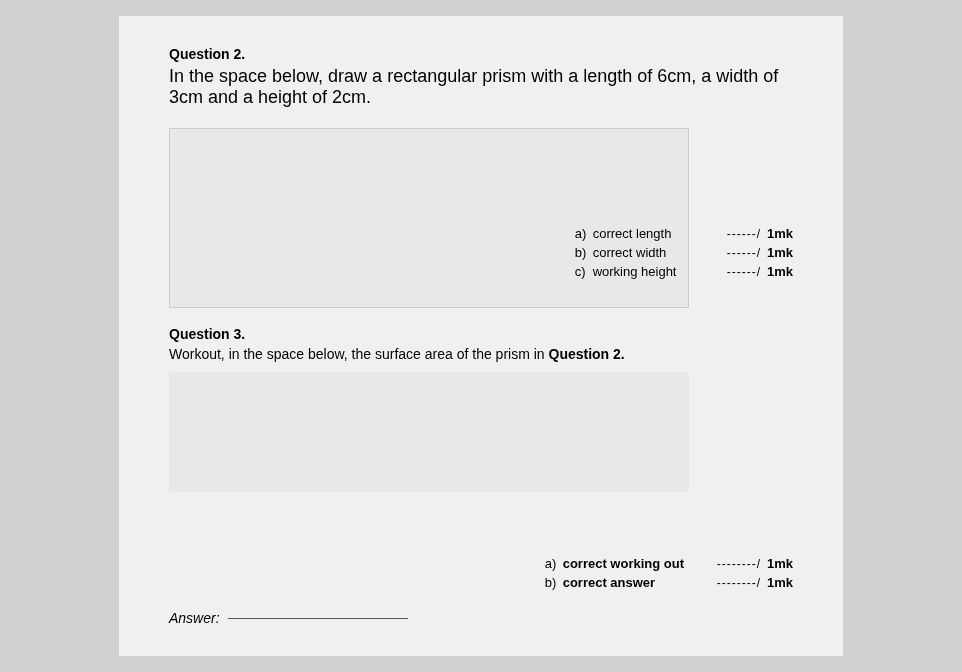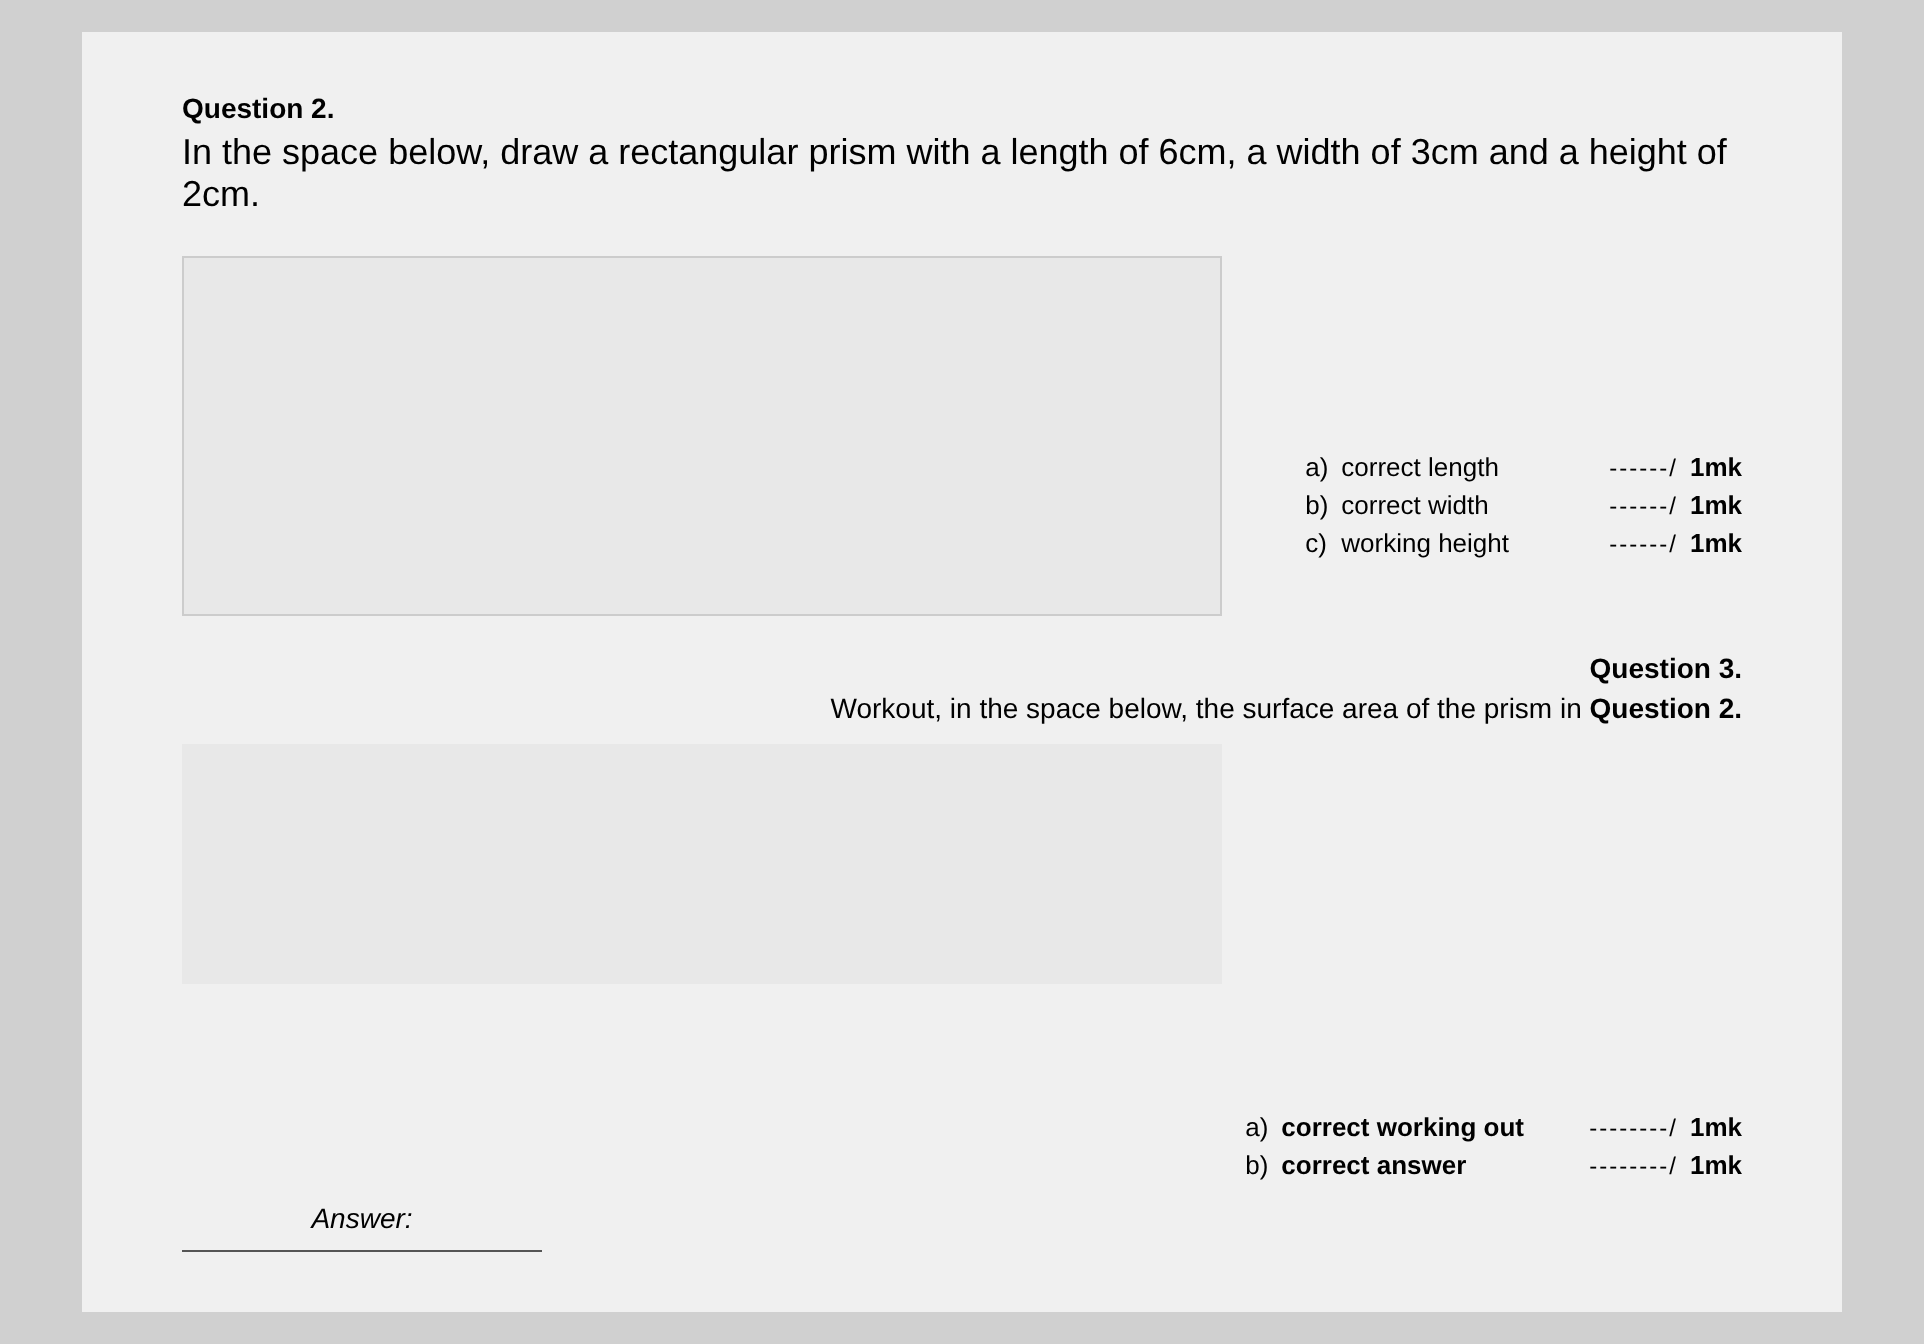--- a/index.html
+++ b/index.html
@@ -12,21 +12,21 @@
       width: 962px;
       height: 672px;
       background: #d0d0d0;
       display: flex;
       align-items: center;
       justify-content: center;
       font-family: Arial, sans-serif;
     }
 
     .page {
-      width: 880px;
+      width: 724px;
       height: 640px;
       background: #f0f0f0;
       padding: 30px 50px;
       position: relative;
     }
 
     .question-block {
       margin-bottom: 20px;
     }
 
@@ -101,21 +101,20 @@
       font-weight: bold;
     }
 
     .answer-line-container {
       position: absolute;
       bottom: 30px;
       left: 50px;
       display: flex;
       align-items: center;
       gap: 8px;
-      flex-direction: column;
     }
 
     .answer-label {
       font-size: 14px;
       font-style: italic;
     }
 
     .answer-underline {
       width: 180px;
       border-bottom: 1.5px solid #555;
@@ -154,21 +153,21 @@
       <span class="mark-value">1mk</span>
     </div>
     <div class="mark-item">
       <span class="mark-letter">c)</span>
       <span class="mark-label">working height</span>
       <span class="mark-dashes">------/</span>
       <span class="mark-value">1mk</span>
     </div>
   </div>
 
-  <div class="question3-block" style="margin-top:18px;text-align:right;">
+  <div class="question3-block" style="margin-top:18px;">
     <div class="question-title">Question 3.</div>
     <div class="question3-text">
       <span>Workout, in the space below, the surface area of the prism in </span><strong>Question 2.</strong>
     </div>
   </div>
 
   <div class="drawing-space-q3"></div>
 
   <div class="marking-section-q3">
     <div class="mark-item">

